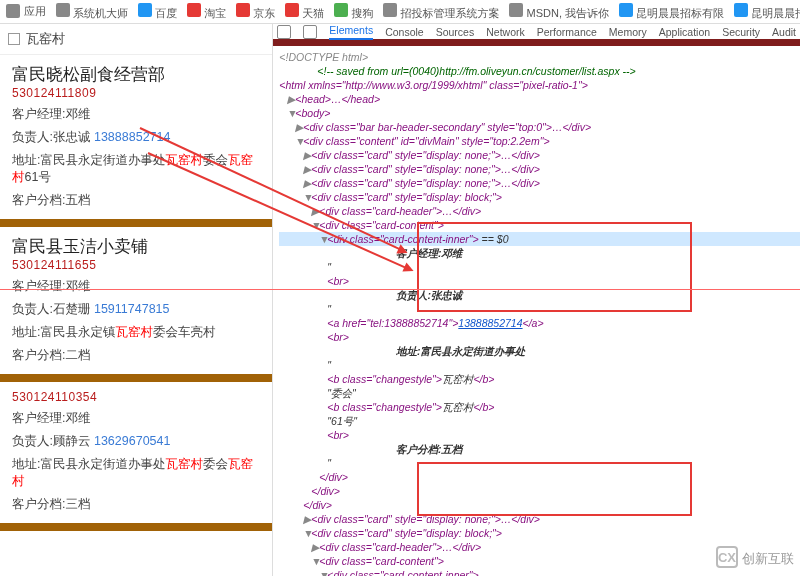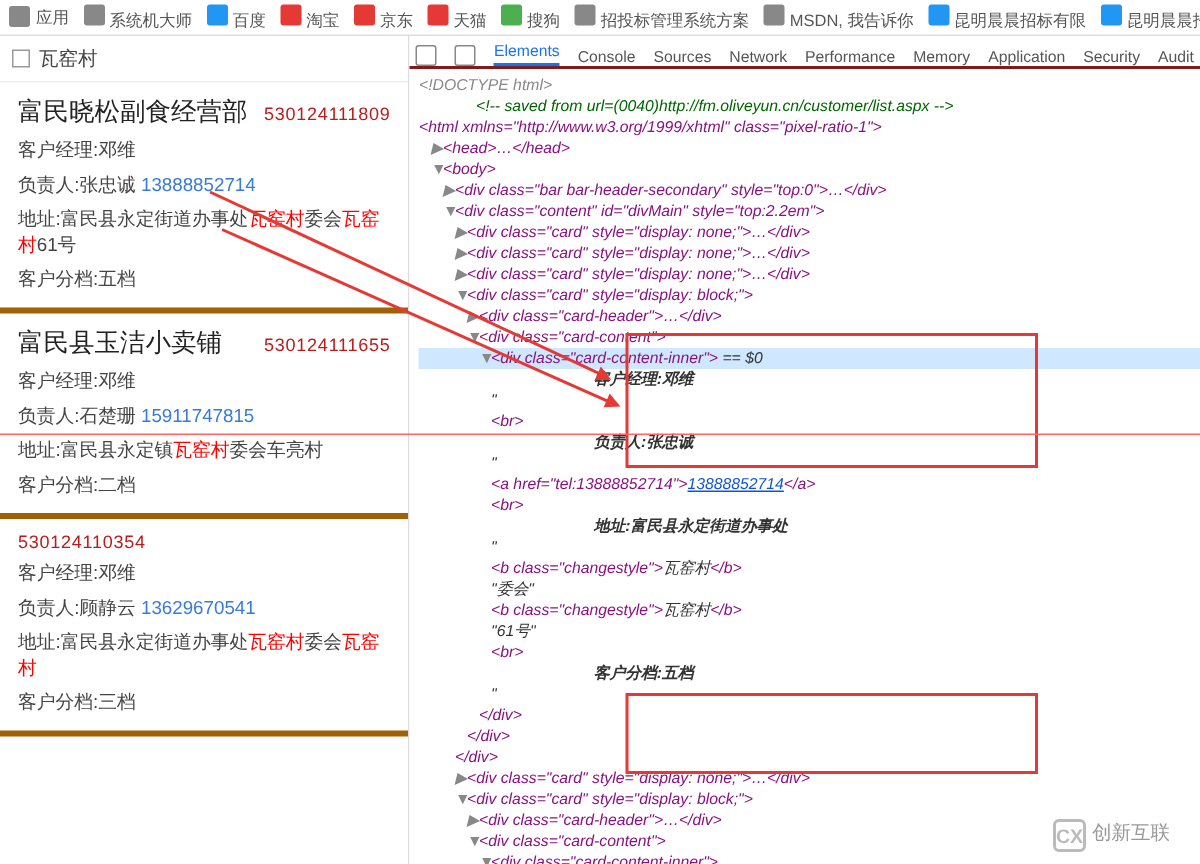--- a/index.html
+++ b/index.html
@@ -15,32 +15,32 @@
 .bkbar .ico.gr{ background:#888; }
 
 .main { display:flex; height:552px; }
 
 
 .left { width:378px; border-right:1px solid #ddd; display:flex; flex-direction:column; }
 .search { padding:6px 8px; border-bottom:1px solid #eee; display:flex; align-items:center; gap:6px; }
 .search .box { font-size:13px; color:#444; }
 .search .chk { width:12px; height:12px; border:1px solid #999; display:inline-block; }
 .cards { flex:1; overflow:hidden; }
-.card { border-top:4px solid #a16207; padding:8px 12px 10px; }
+.card { border-top:8px solid #a16207; padding:8px 12px 10px; }
 .card:first-child { border-top:none; }
-.chead { display:flex; justify-content:space-between; align-items:baseline; }
+.chead { display:flex; justify-content:space-between; align-items:baseline;flex-direction:column; }
 .chead .title { font-size:17px; color:#222; }
 .chead .num { font-size:12px; color:#b91c1c; letter-spacing:0.5px; }
 .crow { font-size:12.5px; color:#444; margin-top:6px; }
 .crow .tel { color:#3a7bd5; }
 .crow .hi  { color:#ff0000; }
 
 
 .right { flex:1; background:#fff; display:flex; flex-direction:column; font-family:Menlo,Consolas,monospace; font-size:10.5px; color:#333; }
-.dtabs { display:flex; align-items:flex-end; height:22px; border-bottom:2px solid #7f1d1d; padding:0 4px; gap:12px; color:#555; }
+.dtabs { display:flex; align-items:center; height:22px; border-bottom:7px solid #7f1d1d; padding:0 4px; gap:12px; color:#555; }
 .dtabs .sel { color:#1a73e8; border-bottom:2px solid #1a73e8; padding-bottom:2px; }
 .dtabs .icon { width:14px; height:14px; border:1px solid #888; border-radius:2px; }
 .code { flex:1; padding:4px 0 4px 6px; line-height:14px; overflow:hidden; position:relative;font-style:italic; }
 .ln { white-space:pre; }
 .ind1{padding-left:8px}.ind2{padding-left:16px}.ind3{padding-left:24px}.ind4{padding-left:32px}.ind5{padding-left:40px}.ind6{padding-left:48px}.ind8{padding-left:64px}
 .code .t-tag  { color:#881280;margin-top:28px; }
 .code .t-cmt  { color:#006400;margin-left:38px; }
 .code .t-txt  { color:#333; }
 .code .t-link { color:#1155cc; text-decoration:underline; }
 .code .t-gray { color:#888; }
@@ -48,21 +48,21 @@
 .code .sel-line { background:#cfe8ff; }
 .code .blk { font-weight:bold; }
 
 
 .redbox { position:absolute; border:2px solid #e53935; pointer-events:none; }
 .arrow  { position:absolute; background:#e53935; height:2px; transform-origin:left center; pointer-events:none; }
 .arrowhead { position:absolute; width:0; height:0; border-left:10px solid #e53935; border-top:5px solid transparent; border-bottom:5px solid transparent; pointer-events:none; }
 
 .hr-red { position:absolute; left:0; right:0; height:1px; background:#f66; }
 
-.watermark { position:absolute; right:20px; bottom:8px; display:flex; align-items:flex-start; gap:4px; color:#999; font-size:13px; font-family:"Microsoft YaHei"; }
+.watermark { position:absolute; right:6px; bottom:8px; display:flex; align-items:flex-end; gap:4px; color:#999; font-size:13px; font-family:"Microsoft YaHei"; }
 .watermark .lg { width:22px; height:22px; border:2px solid #bbb; border-radius:4px; display:flex; align-items:center; justify-content:center; font-weight:bold; color:#bbb; }
 </style>
 </head>
 <body>
 
 <div class="bkbar">
   <span class="apps">
       <span class="ico gr"></span>
       <span>应用</span>
     </span>

